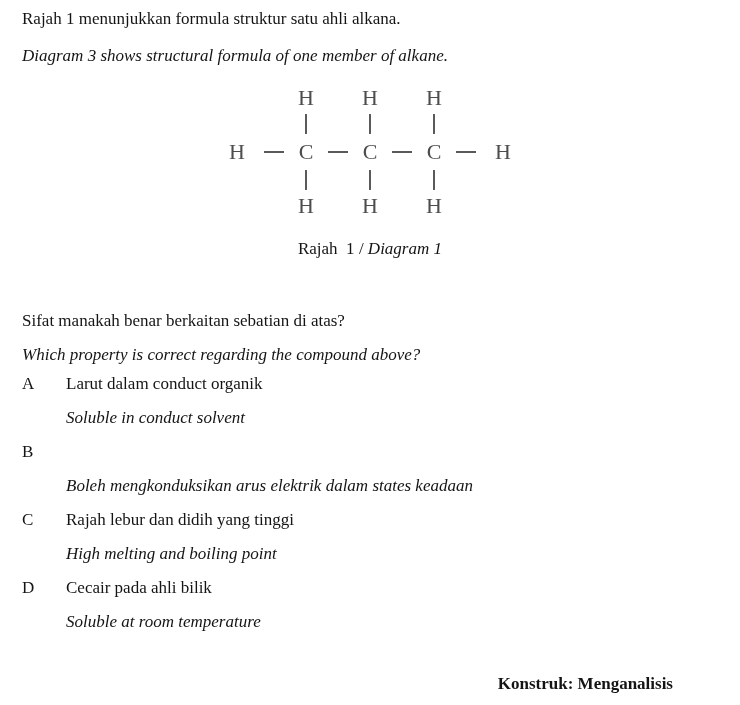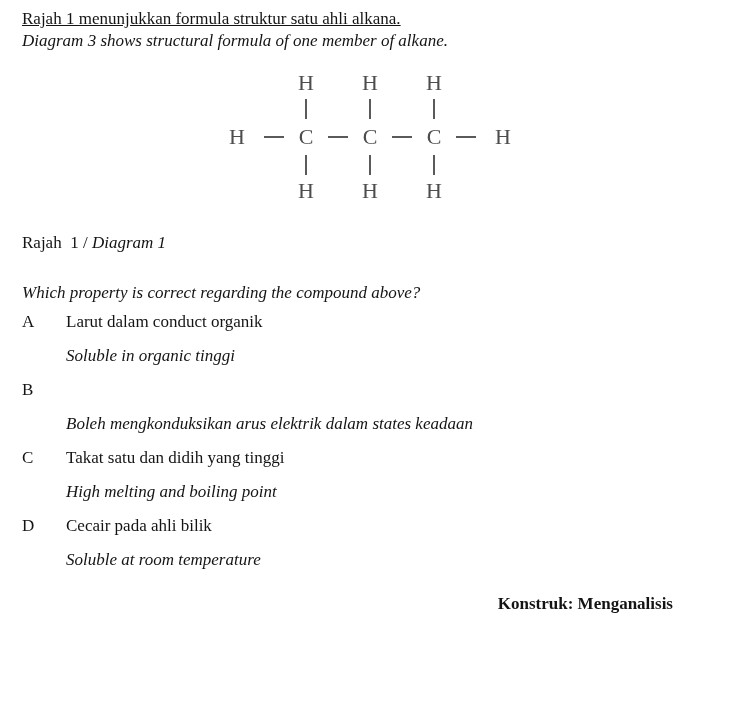--- a/index.html
+++ b/index.html
@@ -8,58 +8,58 @@
     font-family: "Liberation Serif", serif;
     color: #141414;
     font-size: 17px;
   }
   .page { width: 740px; height: 705px; padding: 8px 22px 0 22px; position: relative; }
 
   .textline { line-height: 22px; white-space: nowrap; }
   .italic { font-style: italic; }
 
   
-  .intro-line1 { margin-bottom: 0; text-decoration: underline; }
+  .intro-line1 { margin-bottom: 15px; }
 
   
   .diagram-wrap { margin-top: 18px; display: flex; justify-content: center; }
   .molecule {
     display: grid;
     grid-template-columns: 40px 34px 30px 34px 30px 34px 30px 34px 40px;
     grid-template-rows: 26px 26px 30px 26px 26px;
     color: #4d4d4d;
     font-size: 22px;
   }
   .cell { display: flex; align-items: center; justify-content: center; }
   .cell.atom { font-family: "Liberation Serif", serif; }
   .cell.bond-v::before {
     content: ""; display: block; width: 1.5px; height: 20px; background: #5a5a5a;
   }
   .cell.bond-h::before {
     content: ""; display: block; height: 1.5px; width: 20px; background: #5a5a5a;
   }
 
   
-  .caption { margin-top: 28px; text-align: left; line-height: 22px; }
+  .caption { margin-top: 19px; text-align: center; line-height: 22px; }
   .caption span { white-space: pre; }
 
   
   .question-line1 { margin-top: 50px; }
-  .question-line2 { margin-top: 28px; }
+  .question-line2 { margin-top: 12px; }
 
   
   .options { margin-top: 7px; }
   .option { margin-bottom: 12px; }
   .option-row { display: flex; }
   .option-letter { width: 44px; flex: 0 0 44px; line-height: 22px; }
   .option-body { line-height: 22px; }
   .option-line2 { margin-left: 44px; margin-top: 12px; line-height: 22px; }
 
   
-  .footer { margin-top: 22px; text-align: right; padding-right: 45px; font-weight: bold; line-height: 22px; }
+  .footer { margin-top: 40px; text-align: right; padding-right: 45px; font-weight: bold; line-height: 22px; }
 </style>
 </head>
 <body>
 
 <div class="page">
 
   <div class="textline intro-line1">Rajah 1 menunjukkan formula struktur satu ahli alkana.</div>
   <div class="textline italic">Diagram 3 shows structural formula of one member of alkane.</div>
 
   <div class="diagram-wrap">
@@ -109,43 +109,44 @@
         <span class="cell atom">H</span>
         <span class="cell empty"></span>
         <span class="cell empty"></span>
       </div>
   </div>
 
   <div class="caption">
     <span>Rajah  1</span><span> / </span><span class="italic">Diagram 1</span>
   </div>
 
+  <div class="textline question-line1">Sifat manakah benar berkaitan sebatian di atas?</div>
   <div class="textline italic question-line2">Which property is correct regarding the compound above?</div>
 
   <div class="options">
 
     <div class="option">
       <div class="option-row">
         <div class="option-letter">A</div>
         <div class="option-body">Larut dalam conduct organik</div>
       </div>
-      <div class="option-line2 italic">Soluble in organic tinggi</div>
+      <div class="option-line2 italic">Soluble in conduct solvent</div>
     </div>
 
     <div class="option">
       <div class="option-row">
         <div class="option-letter">B</div>
       </div>
       <div class="option-line2 italic">Boleh mengkonduksikan arus elektrik dalam states keadaan</div>
     </div>
 
     <div class="option">
       <div class="option-row">
         <div class="option-letter">C</div>
-        <div class="option-body">Takat satu dan didih yang tinggi</div>
+        <div class="option-body">Rajah lebur dan didih yang tinggi</div>
       </div>
       <div class="option-line2 italic">High melting and boiling point</div>
     </div>
 
     <div class="option">
       <div class="option-row">
         <div class="option-letter">D</div>
         <div class="option-body">Cecair pada ahli bilik</div>
       </div>
       <div class="option-line2 italic">Soluble at room temperature</div>

